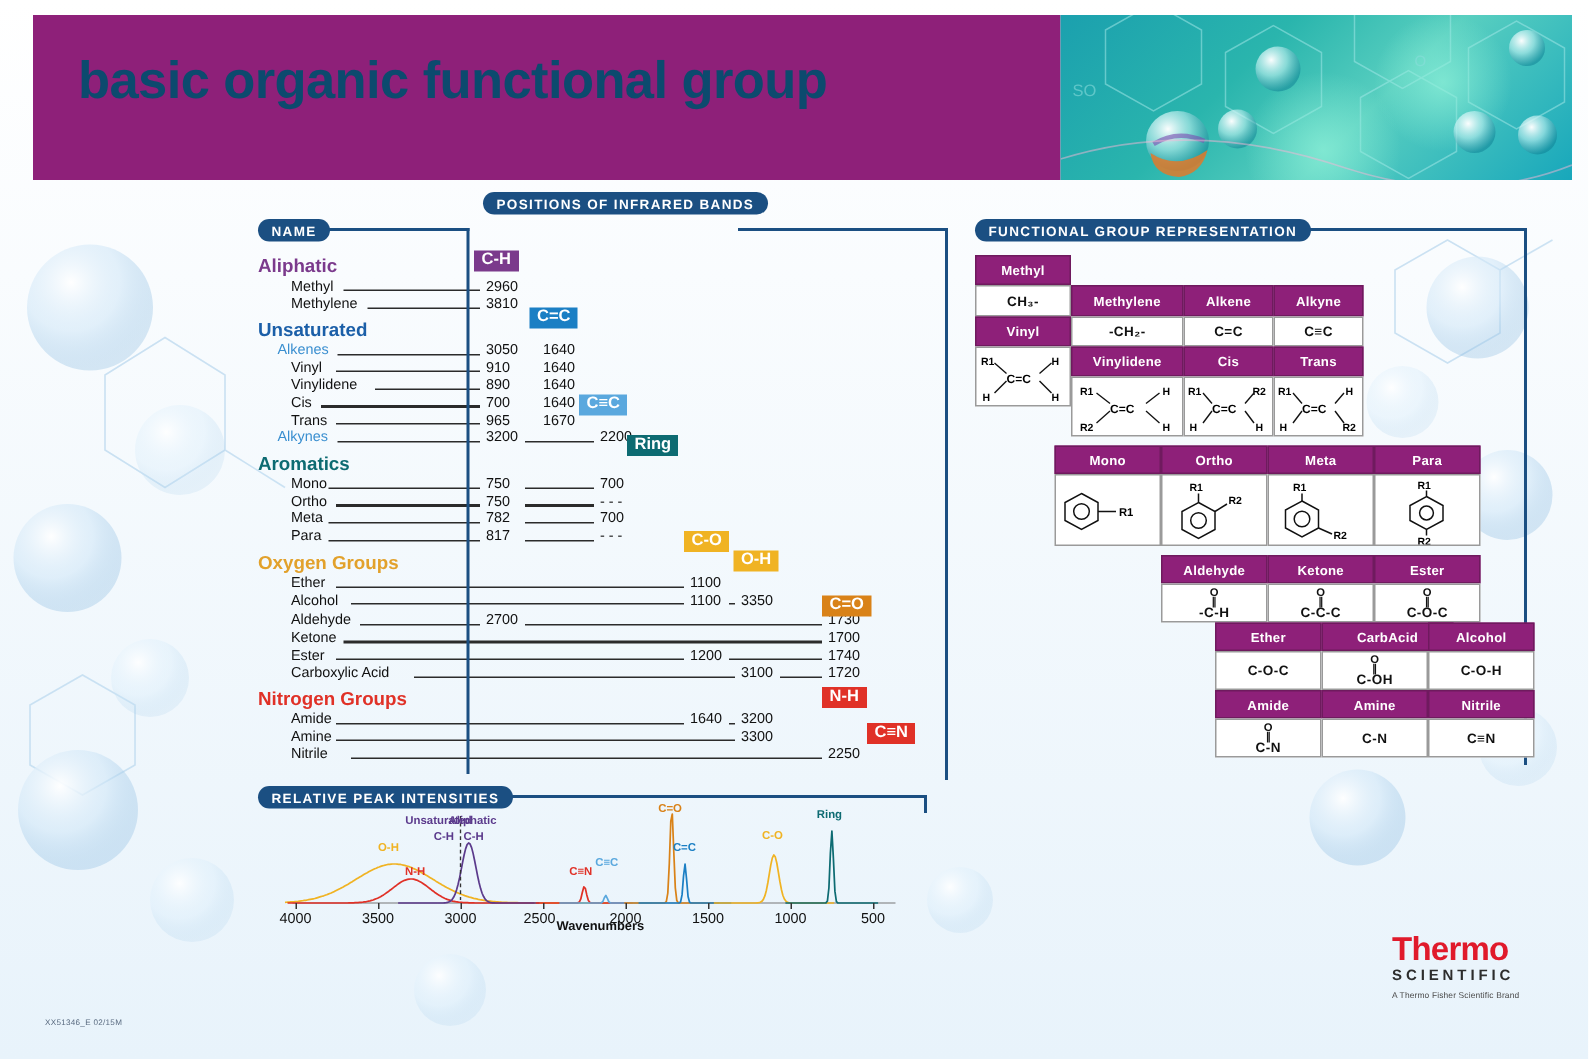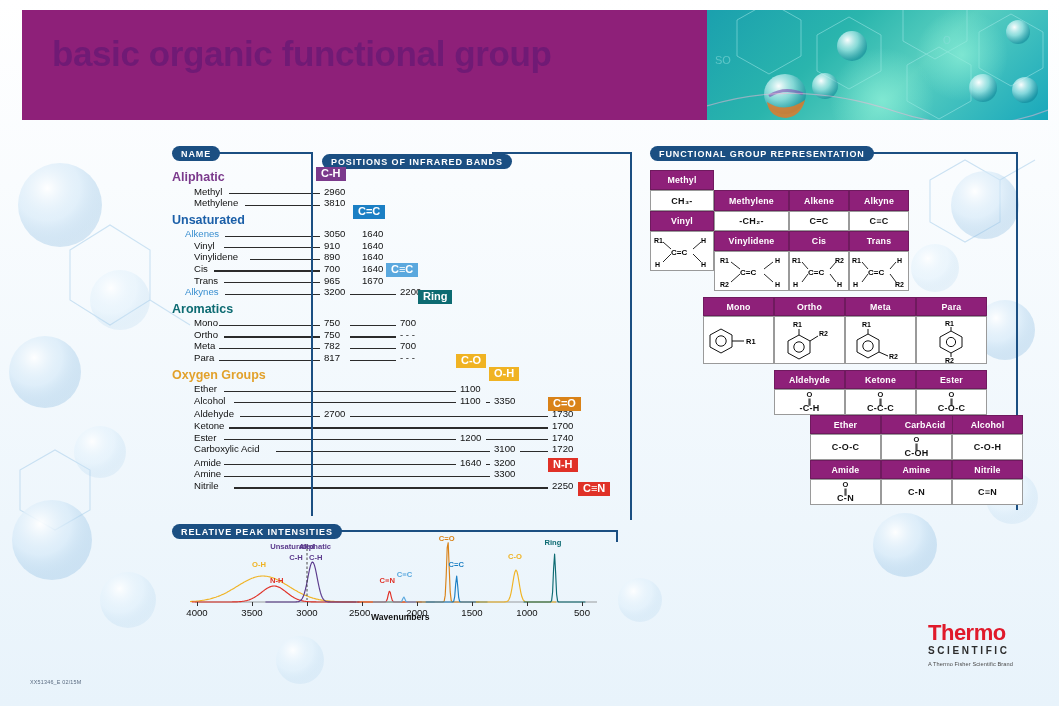--- a/index.html
+++ b/index.html
@@ -11,21 +11,21 @@
   #page{position:absolute;left:0;top:0;width:1059px;height:706px;overflow:hidden;background:#fff;}
 
   
   .bg-bubbles{position:absolute;left:0;top:0;width:1059px;height:706px;z-index:0;pointer-events:none;}
 
   
   .header{position:absolute;left:22px;top:10px;width:1026px;height:110px;z-index:3;overflow:hidden;}
   .header-purple{position:absolute;left:0;top:0;width:685px;height:110px;background:#8e2079;}
   .header-teal{position:absolute;left:685px;top:0;width:341px;height:110px;
      background:linear-gradient(135deg,#1ba0ae 0%,#2ab5ad 35%,#59cfc0 60%,#18a7bb 100%);overflow:hidden;}
-  .header-title{position:absolute;left:30px;top:26px;color:#701a75;font-size:35px;font-weight:bold;letter-spacing:-0.4px;line-height:1;}
+  .header-title{position:absolute;left:30px;top:26px;color:#0c4a6e;font-size:35px;font-weight:bold;letter-spacing:-0.4px;line-height:1;}
   .header-sub{position:absolute;left:31px;top:70px;color:#e8c46a;font-size:23px;font-weight:normal;line-height:1;}
 
   
   .pill{position:absolute;height:15px;border-radius:8px;background:#1b4f82;color:#fff;
         font-size:9px;font-weight:bold;letter-spacing:0.9px;display:flex;align-items:center;
         padding:0 9px;box-sizing:border-box;z-index:4;white-space:nowrap;}
   .pill-rule{position:absolute;height:1.6px;background:#1b4f82;z-index:3;}
   .pill-vrule{position:absolute;width:1.6px;background:#1b4f82;z-index:3;}
 
   
@@ -172,21 +172,21 @@
         <text x="236" y="34" fill="#8fdede" font-size="10" font-family="Liberation Sans, sans-serif" opacity="0.5">O</text>
       </svg>
     </div>
     <div class="header-title">basic organic functional group</div>
   </div>
 
   <div class="pill" style="left:172px;top:146px;">NAME</div>
   <div class="pill-rule" style="left:215px;top:152px;width:98px;"></div>
   <div class="pill-vrule" style="left:311px;top:152px;height:14px;"></div>
 
-  <div class="pill" style="left:322px;top:154px;">POSITIONS OF INFRARED BANDS</div>
+  <div class="pill" style="left:322px;top:128px;">POSITIONS OF INFRARED BANDS</div>
   <div class="pill-rule" style="left:492px;top:152px;width:140px;"></div>
   <div class="pill-vrule" style="left:630px;top:152px;height:368px;"></div>
 
   <div class="pill" style="left:650px;top:146px;">FUNCTIONAL GROUP REPRESENTATION</div>
   <div class="pill-rule" style="left:863px;top:152px;width:155px;"></div>
   <div class="pill-vrule" style="left:1016px;top:152px;height:358px;"></div>
 
   <div class="pill" style="left:172px;top:524px;">RELATIVE PEAK INTENSITIES</div>
   <div class="pill-rule" style="left:303px;top:530px;width:315px;"></div>
   <div class="pill-vrule" style="left:616px;top:530px;height:12px;"></div>
@@ -324,20 +324,21 @@
           <span class="val" style="left: 380px;">1740</span>
         </div>
         <div class="row">
           <span class="nm">Carboxylic Acid</span>
           <span class="lead" style="left: 104px; width: 214px;"></span>
           <span class="lead" style="left: 348px; width: 28px;"></span>
           <span class="val" style="left: 322px;">3100</span>
           <span class="val" style="left: 380px;">1720</span>
         </div>
       </div>
+      <div class="grp nitro">Nitrogen Groups</div>
       <div style="margin-top: 2px;">
         <div class="row">
           <span class="nm">Amide</span>
           <span class="lead" style="left: 52px; width: 232px;"></span>
           <span class="lead" style="left: 314px; width: 4px;"></span>
           <span class="val" style="left: 288px;">1640</span>
           <span class="val" style="left: 322px;">3200</span>
         </div>
         <div class="row">
           <span class="nm">Amine</span>

